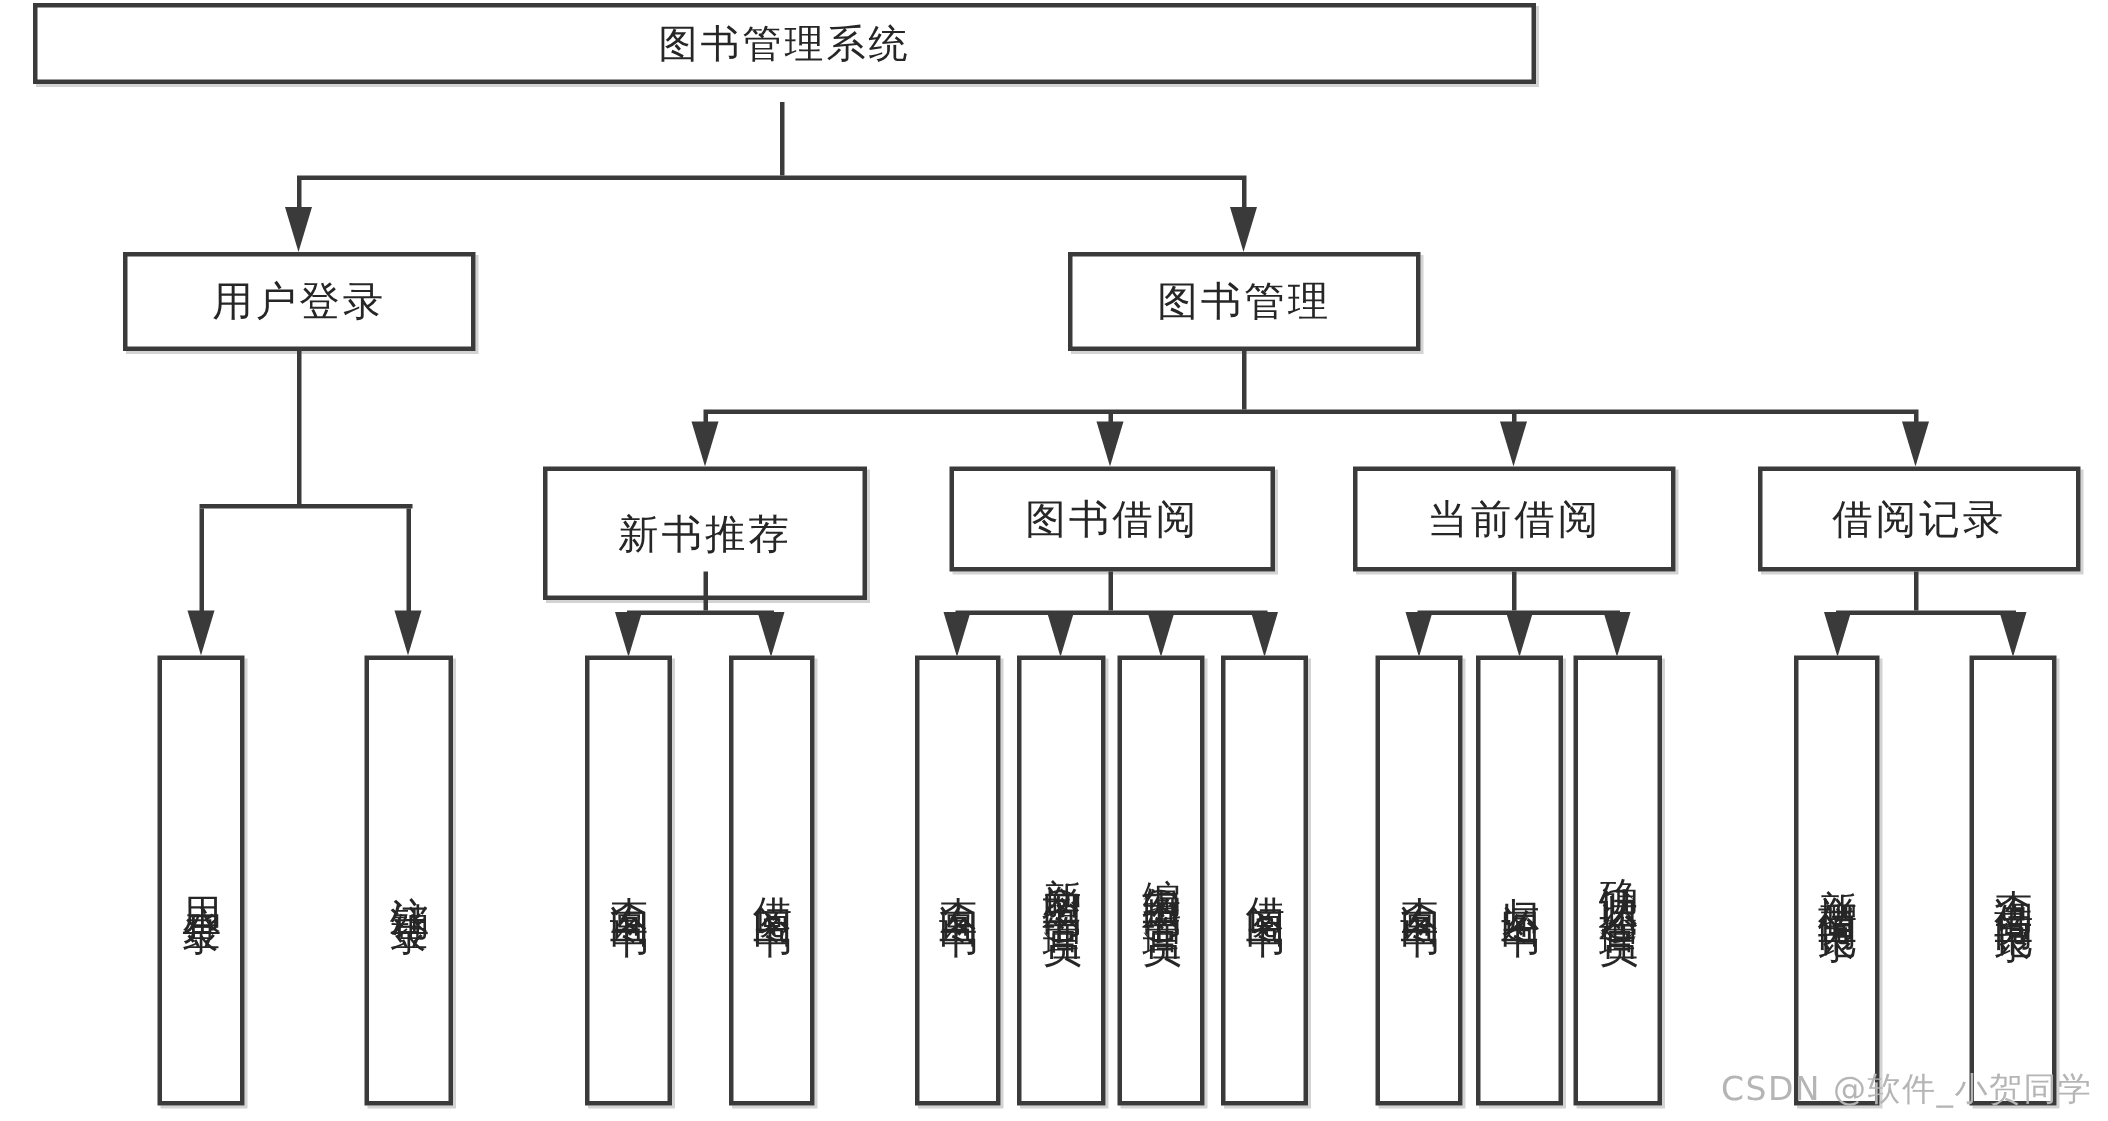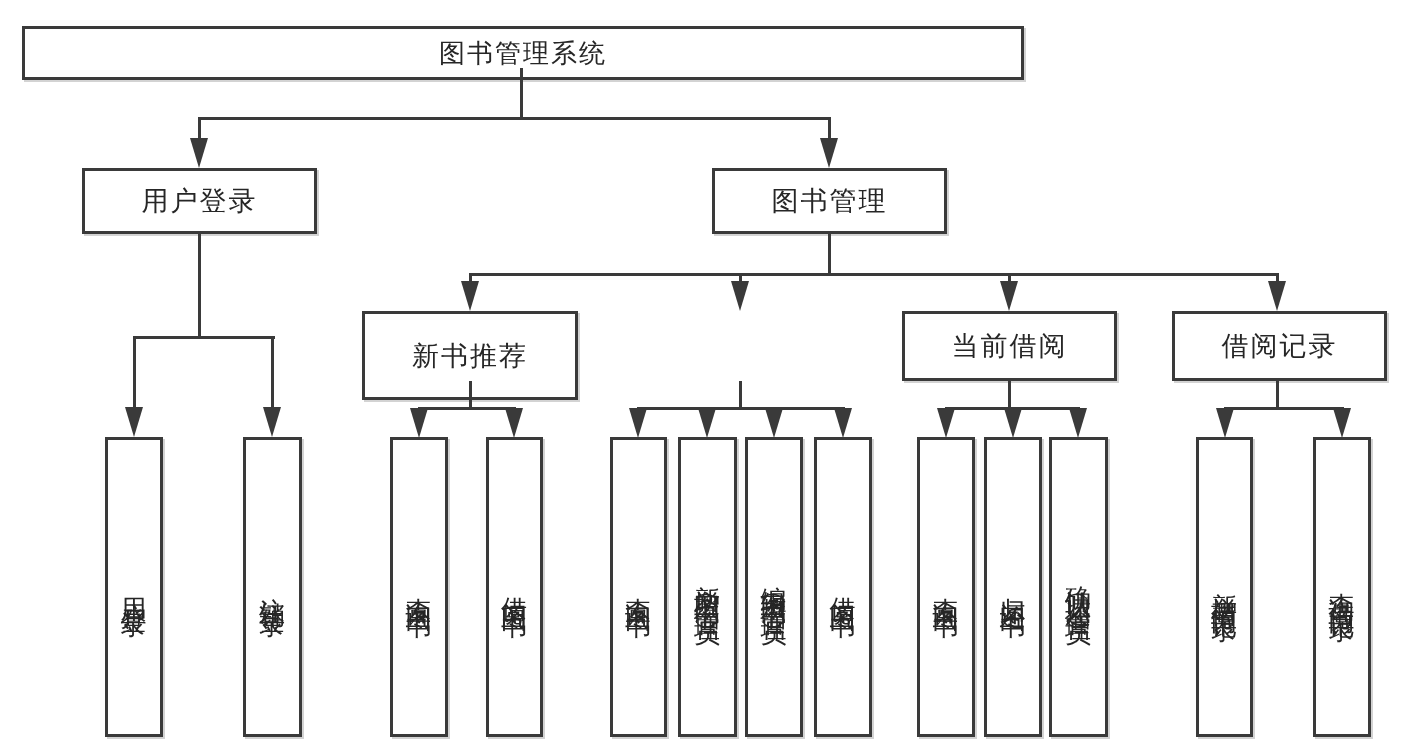--- a/index.html
+++ b/index.html
@@ -56,21 +56,21 @@
     letter-spacing: 1px;
     color: #b5b5b5;
     white-space: nowrap;
   }
 </style>
 </head>
 <body>
 
 <div id="canvas">
 
-  <div class="box box-h box-root" style="left:22px; top:26px; width:1002px; height:54px;">
+  <div class="box box-h box-root" style="left:22px; top:2px; width:1002px; height:54px;">
     <span>图书管理系统</span>
   </div>
 
   <div class="vline" style="left:520px; top:68px; width:3px; height:49px;"></div>
   <div class="hline" style="left:198px; top:117px; width:633px; height:3px;"></div>
   <div class="vline" style="left:198px; top:120px; width:3px; height:22px;"></div>
   <div class="arrow-down" style="left:190px; top:138px;"></div>
   <div class="vline" style="left:828px; top:120px; width:3px; height:22px;"></div>
   <div class="arrow-down" style="left:820px; top:138px;"></div>
 
@@ -94,20 +94,23 @@
   <div class="arrow-down" style="left:461px; top:281px;"></div>
   <div class="vline" style="left:739px; top:276px; width:3px; height:8px;"></div>
   <div class="arrow-down" style="left:731px; top:281px;"></div>
   <div class="vline" style="left:1008px; top:276px; width:3px; height:8px;"></div>
   <div class="arrow-down" style="left:1000px; top:281px;"></div>
   <div class="vline" style="left:1276px; top:276px; width:3px; height:8px;"></div>
   <div class="arrow-down" style="left:1268px; top:281px;"></div>
 
   <div class="box box-h" style="left:362px; top:311px; width:216px; height:89px;">
     <span>新书推荐</span>
+  </div>
+  <div class="box box-h" style="left:633px; top:311px; width:217px; height:70px;">
+    <span>图书借阅</span>
   </div>
   <div class="box box-h" style="left:902px; top:311px; width:215px; height:70px;justify-content:center;">
     <span>当前借阅</span>
   </div>
   <div class="box box-h" style="left:1172px; top:311px; width:215px; height:70px;">
     <span>借阅记录</span>
   </div>
 
   <div class="vline" style="left:469px; top:381px; width:3px; height:26px;"></div>
   <div class="hline" style="left:418px; top:407px; width:98px; height:3px;"></div>
@@ -169,14 +172,15 @@
     <span>确认归还（管理员）</span>
   </div>
 
   <div class="box box-v" style="left:1196px; top:437px; width:57px; height:300px;">
     <span>新增借阅记录</span>
   </div>
   <div class="box box-v" style="left:1313px; top:437px; width:58px; height:300px;">
     <span>查询借阅记录</span>
   </div>
 
+  <div class="watermark">CSDN @软件_小贺同学</div>
 
 </div>
 
 </body></html>

